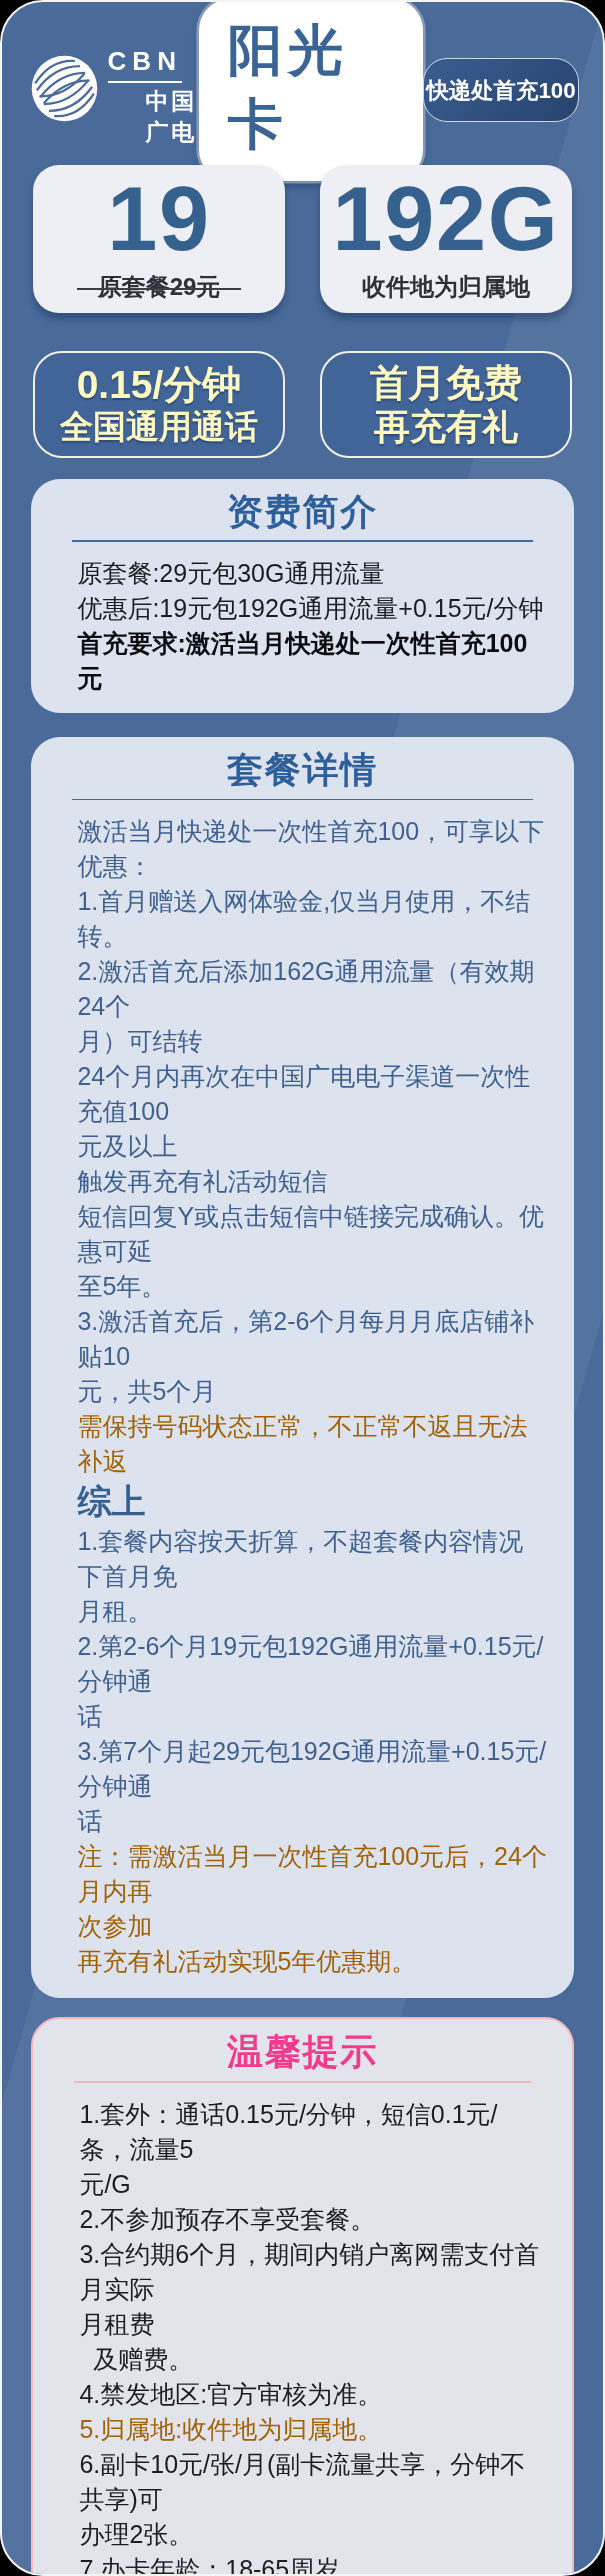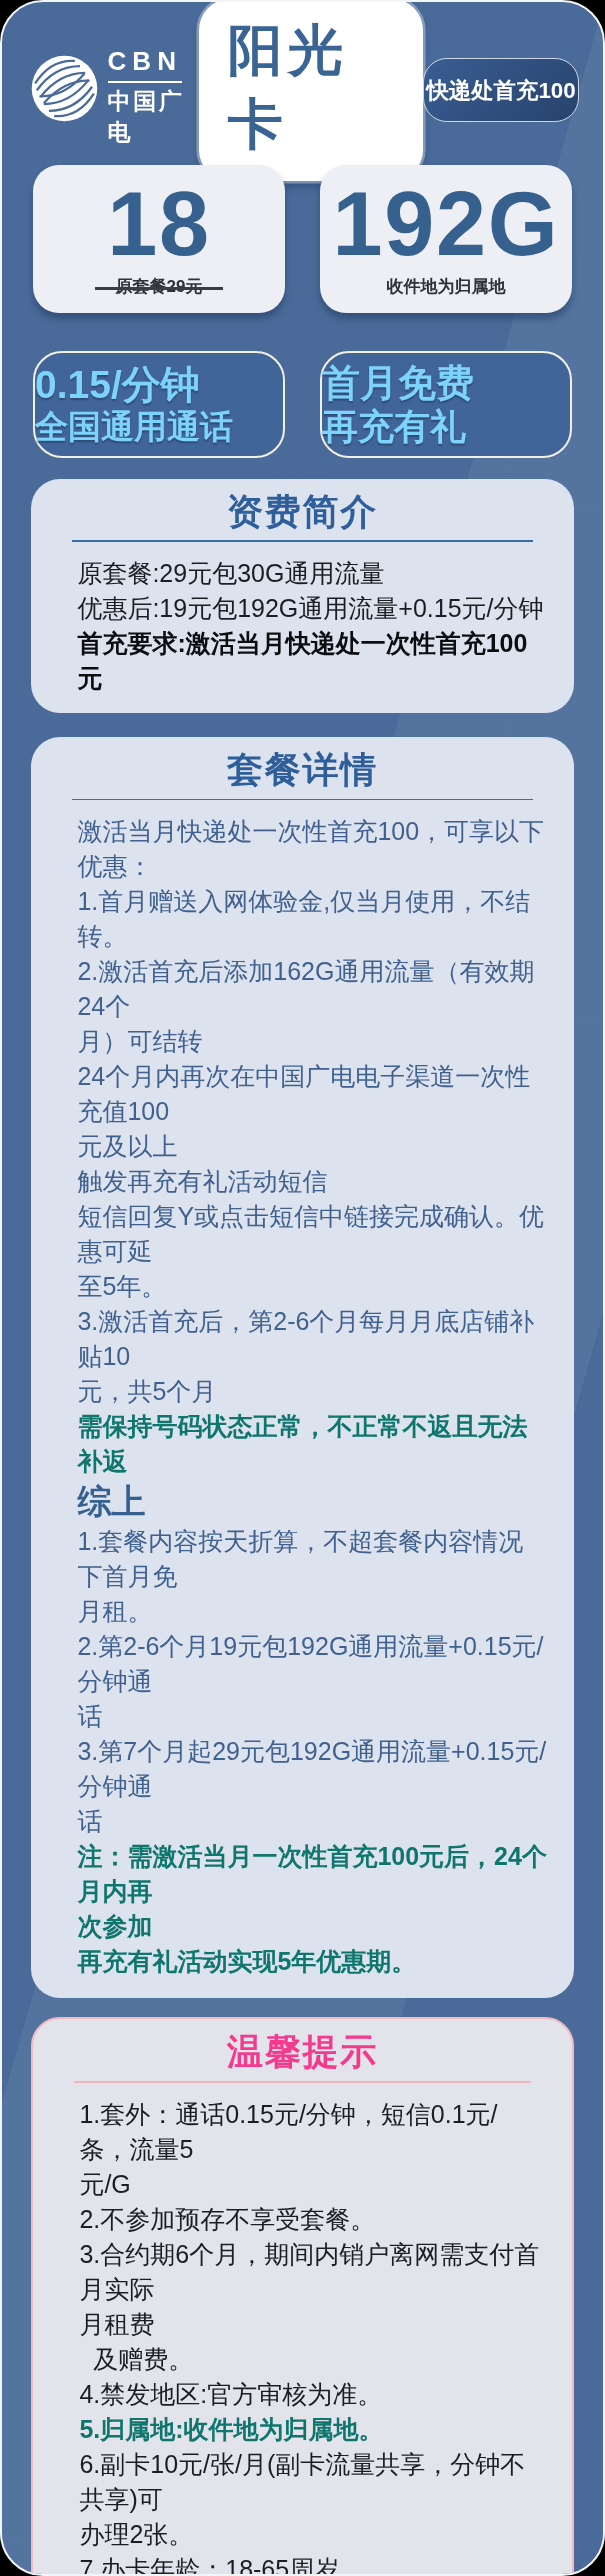--- a/index.html
+++ b/index.html
@@ -9,21 +9,21 @@
     border:2.6px solid #f4f5f7; border-radius:43px; overflow:hidden;
     background:
       linear-gradient(106deg, rgba(255,255,255,0) 45%, rgba(255,255,255,0.055) 45%, rgba(255,255,255,0.055) 73%, rgba(255,255,255,0) 73%),
       #4a6b9a;
   }
   
   .header{ display:flex; justify-content:space-between; align-items:center; padding:29px 24px 0 28px; height:147px; }
   .logo{ display:flex; align-items:center; gap:8.6px; width:183px; }
   .logo-txt{ color:#fff; }
   .logo-cbn{ font-weight:bold; font-size:26px; letter-spacing:6px; border-bottom:2.6px solid #fff; padding-bottom:4.3px; display:inline-block;margin-top:14px; }
-  .logo-cn{ font-weight:bold; font-size:23px; letter-spacing:2.6px; margin-top:3.5px; }
+  .logo-cn{ font-weight:bold; font-size:23px; letter-spacing:2.6px; margin-top:3.5px;margin-left:38px; }
   .nameplate{
     background:#fff; border-radius:31px; padding:15.5px 29px 19px;
     box-shadow:0 0 0 2.6px rgba(190,200,215,.55), 0 5.2px 8.6px rgba(15,35,65,.35);
   }
   .nameplate span{ color:#3a6494; font-weight:bold; font-size:55px; letter-spacing:5.2px; }
   .badges{ display:flex; flex-direction:column; gap:10.4px; width:169px; }
   .pill{
     border:1.7px solid #ccd8e7; border-radius:24px; color:#fff; font-weight:bold;
     display:flex; align-items:center; justify-content:center; text-align:center;
   }
@@ -31,28 +31,28 @@
   .pill-2{ height:47px; font-size:21px; background:linear-gradient(135deg,#2c4b78,#1d3a61); }
   
   .row{ display:flex; gap:35px; margin:0 31px; }
   .row-1{ margin-top:15.5px; }
   .statbox{
     flex:1; height:148px; background:#edeff4; border-radius:26px;
     display:flex; flex-direction:column; align-items:center; justify-content:center;
     box-shadow:0 6px 7.8px rgba(18,40,72,.40);
   }
   .stat-value{ color:#36618f; font-weight:bold; font-size:90px; line-height:1.02; letter-spacing:1.7px; }
-  .stat-note{ margin-top:5.2px; color:#2e3139; font-weight:bold; font-size:17px; }
+  .stat-note{ margin-top:5.2px; color:#2e3139; font-weight:bold; font-size:24px; }
   .strike{ position:relative; display:inline-block; }
   .strike::after{ content:""; position:absolute; left:-21px; right:-21px; top:52%; height:2.6px; background:#3a3d44; }
   .row-2{ margin-top:38px; }
   .bluebox{
     flex:1; height:107px; background:#426599; border:2.6px solid #f2efe3; border-radius:29px;
-    display:flex; flex-direction:column; justify-content:center;
-    color:#7dd3fc; font-weight:bold; text-shadow:0 1.7px 1.7px rgba(10,25,50,.35);
+    display:flex; flex-direction:column; align-items:center; justify-content:center;
+    color:#fef9c3; font-weight:bold; text-shadow:0 1.7px 1.7px rgba(10,25,50,.35);
   }
   .bb-l1{ font-size:39px; line-height:45px; }
   .bb-l2{ font-size:33px; line-height:40px; }
   .bb-l1b{ font-size:38px; line-height:45px; }
   .bb-l2b{ font-size:36px; line-height:41px; }
   
   .card{ margin:0 29px; border-radius:29px; padding:12px 22.4px 17.3px; }
   .card-blue{ background:#dde3ee; }
   .card-pink{ background:#e2e3eb; border:2.6px solid #f4b9bf; }
   .card-1{ margin-top:21px; }
@@ -62,21 +62,21 @@
   .t-blue{ color:#2e5f9b; }
   .t-pink{ color:#f43a8d; }
   .divider{ height:1.7px; margin:8.6px 19px 0; }
   .d-blue{ background:#3c6ba5; }
   .d-pink{ background:#f0b6bd; }
   .lines{ margin-top:14px; padding:0 3.5px 0 24px; }
   .ln{ font-size:25px; line-height:35px; white-space:pre-wrap; }
   .s-dark{ color:#1c1d22; }
   .s-dark-bold{ color:#0c0d10; font-weight:bold; }
   .s-blue{ color:#40618f; }
-  .s-red-bold{ color:#0f766e; font-weight:bold; }
+  .s-red-bold{ color:#a16207; font-weight:normal; }
   .s-heading-blue{ color:#35608f; font-weight:bold; font-size:34px; line-height:45px; }
   .s-heading-red{ color:#e23a2e; font-weight:bold; font-size:30px; line-height:41px; }
 </style>
 </head>
 <body>
 
 <div class="poster">
 
   <div class="header">
     <div class="logo">
@@ -105,21 +105,21 @@
       <span>阳光卡</span>
     </div>
 
     <div class="badges">
       <div class="pill pill-1">快递处首充100</div>
     </div>
   </div>
 
   <div class="row row-1">
     <div class="statbox">
-      <div class="stat-value">18</div>
+      <div class="stat-value">19</div>
       <div class="stat-note"><span class="strike">原套餐29元</span></div>
     </div>
     <div class="statbox">
       <div class="stat-value">192G</div>
       <div class="stat-note">收件地为归属地</div>
     </div>
   </div>
 
   <div class="row row-2">
     <div class="bluebox">

